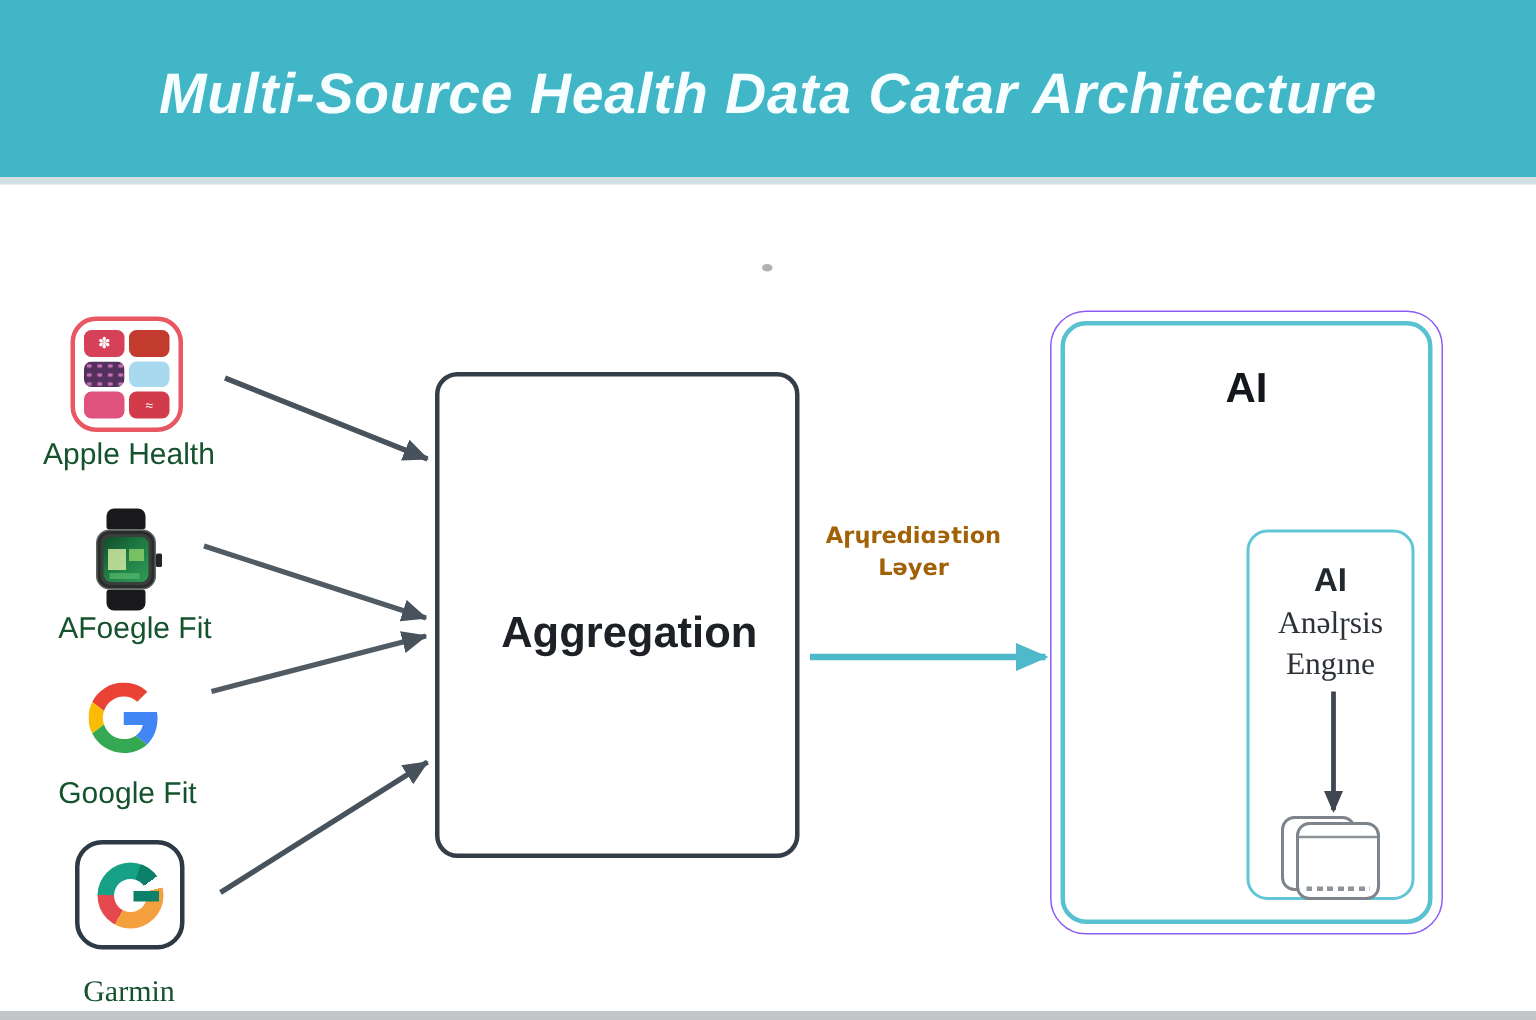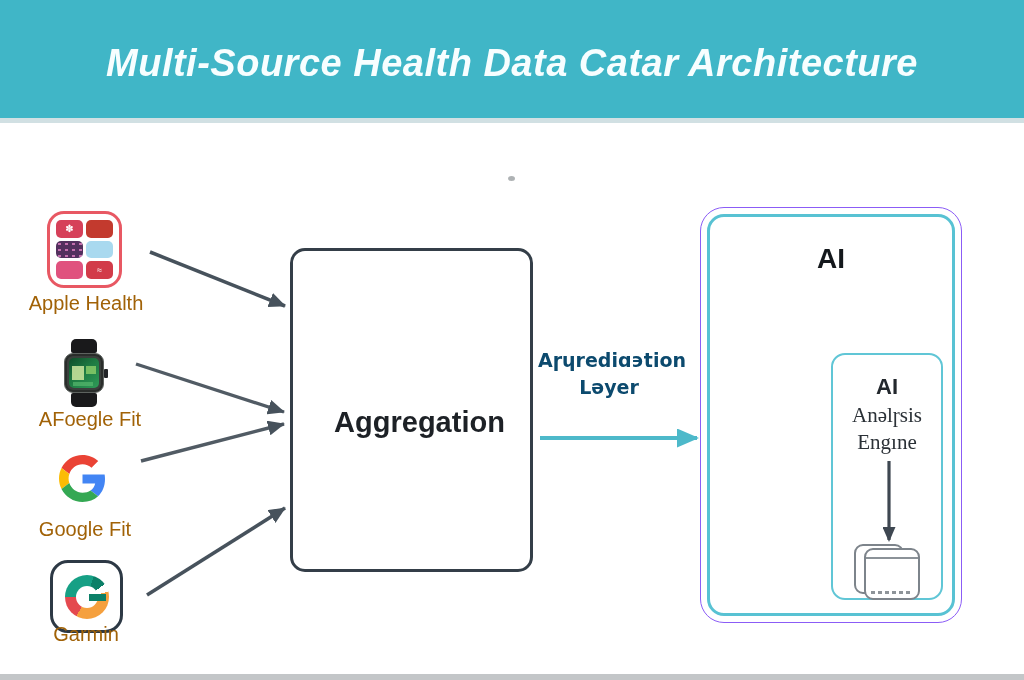--- a/index.html
+++ b/index.html
@@ -15,21 +15,21 @@
   }
   .header-title {
     color:#f7feff; font-size:38px; font-weight:700; letter-spacing:.5px; padding-top:8px;
   }
   .header-edge {
     position:absolute; left:0; top:118px; width:1024px; height:5px;
     background:#c9dade; opacity:.85;
   }
 
   
-  .src-label { position:absolute; font-size:20px; color:#a16207; text-align:center; }
+  .src-label { position:absolute; font-size:20px; color:#14532d; text-align:center; }
 
   
   .apple-icon {
     position:absolute; left:47px; top:211px; width:75px; height:77px;
     background:#fff; border:3px solid #e85863; border-radius:17px;
     box-sizing:border-box; padding:6px; display:grid;
     grid-template-columns:1fr 1fr; grid-auto-rows:1fr; gap:3px;
   }
   .apple-icon .tile { border-radius:5px; display:flex; align-items:center; justify-content:center; }
   .t1 { background:#d64059; color:#fff; font-size:10px; }
@@ -83,22 +83,22 @@
     position:absolute; left:290px; top:248px; width:243px; height:324px;
     box-sizing:border-box; background:#fff; border:3.5px solid #343e48;
     border-radius:15px; display:flex; flex-direction:column; align-items:center;
     justify-content:center; padding-top:26px; z-index:1;padding-left:16px;
   }
   .agg-box .line { font-weight:700; font-size:29px; color:#1d2126; line-height:1.28; }
 
   
   .flow-label {
     position:absolute; left:538px; top:347px; width:142px; text-align:center;
-    font-family:"DejaVu Sans", sans-serif; font-size:19px; font-weight:600;
-    color:#0c4a6e; line-height:1.4;
+    font-family:"DejaVu Sans", sans-serif; font-size:15px; font-weight:600;
+    color:#a16207; line-height:1.4;
   }
 
   
   .ai-panel {
     position:absolute; left:700px; top:207px; width:262px; height:416px;
     box-sizing:border-box; border:1px solid #8b5cf6; border-radius:24px;
     background:#fff; z-index:1;
   }
   .ai-panel-inner {
     position:absolute; inset:6px; border:3px solid #58c2d3; border-radius:17px;
@@ -179,21 +179,21 @@
     <path fill="#34a853" d="M24 48c6.48 0 11.93-2.13 15.89-5.81l-7.73-6c-2.15 1.45-4.92 2.3-8.16 2.3-6.26 0-11.57-4.22-13.47-9.91l-7.98 6.19C6.51 42.62 14.62 48 24 48z"></path>
   </svg>
   <div class="src-label" style="left:25px; top:518px; width:120px;">Google Fit</div>
 
   <div class="garmin">
     <div class="garmin-logo">
       <span class="hole"></span>
       <span class="crossbar"></span>
     </div>
   </div>
-  <div class="src-label" style="left:40px; top:623px; width:92px;">Garmin</div>
+  <div class="src-label" style="left:40px; top:650px; width:92px;font-family:Liberation Serif, serif;">Garmin</div>
 
   <div class="agg-box">
     <div class="line">Aggregation</div>
   </div>
 
   <div class="flow-label">
     <div>Aɼɥrediɑ϶tion</div>
     <div>Ləyer</div>
   </div>
 

